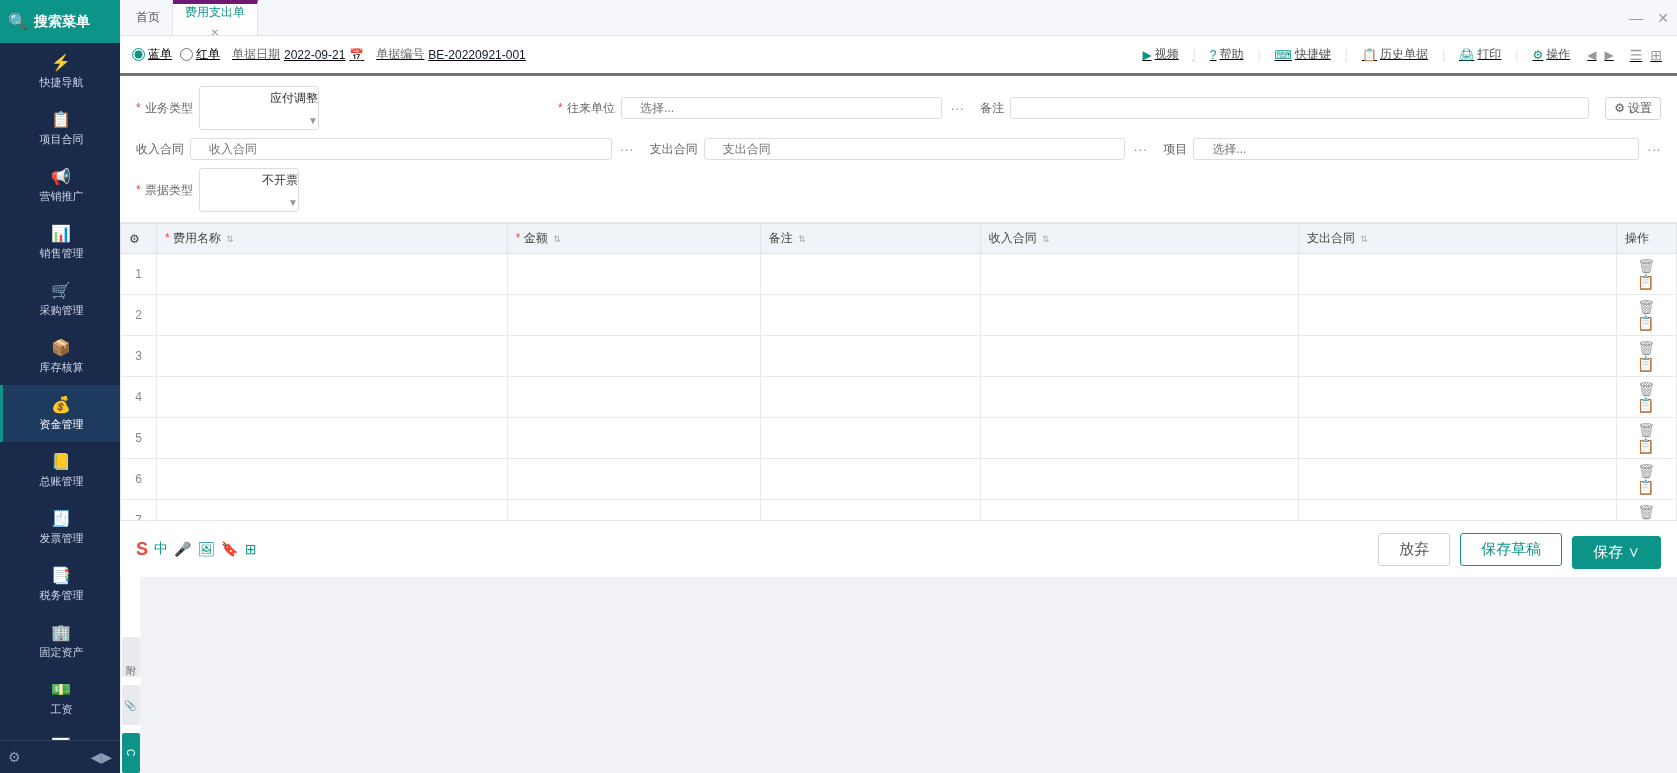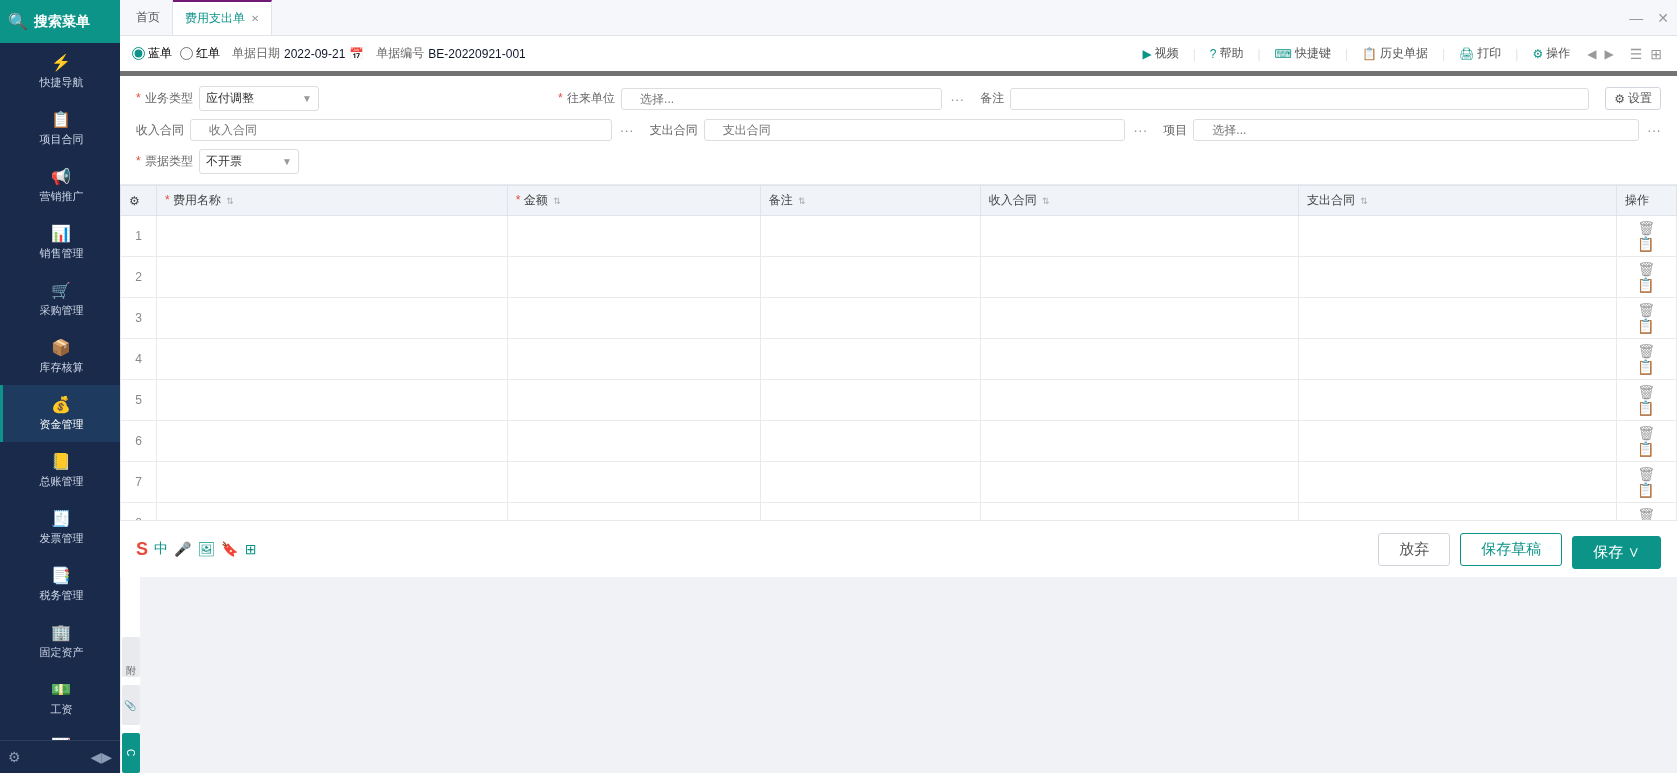--- a/index.html
+++ b/index.html
@@ -84,35 +84,37 @@
       height: 100%;
       cursor: pointer;
       font-size: 12px;
       color: #555;
       border-right: 1px solid #e0e4ea;
       gap: 6px;
     }
     .tab.active {
       background: white;
       color: #0d9488;
-      border-top: 2px solid #701a75;
+      border-top: 4px solid #701a75;
       font-weight: 500;
+      flex-direction: column;
     }
     .tab-close { color: #999; font-size: 10px; cursor: pointer; }
 
     
     .toolbar {
       display: flex;
       align-items: center;
       padding: 4px 12px;
-      border-bottom: 5px solid #737373;
+      border-bottom: 3px solid #737373;
       background: white;
       gap: 13px;
       flex-shrink: 0;
       height: 40px;
+      text-decoration: underline;
     }
     .toolbar-left { display: flex; align-items: center; gap: 12px; }
     .toolbar-right { margin-left: auto; display: flex; align-items: center; gap: 10px; }
     .radio-group { display: flex; align-items: center; gap: 8px; }
     .radio-label { display: flex; align-items: center; gap: 3px; cursor: pointer; }
     .radio-blue { accent-color: #0d9488; }
     .radio-red { accent-color: #e74c3c; }
     .field-group { display: flex; align-items: center; gap: 4px; font-size: 12px; color: #555; }
     .field-value { font-weight: 500; color: #0f172a; }
     .toolbar-btn {
@@ -165,30 +167,31 @@
       border: 1px solid #ddd;
       border-radius: 3px;
       padding: 3px 18px;
       font-size: 12px;
       color: #333;
       background: white;
       min-width: 80px;
     }
     .form-input-select {
       display: flex;
-      align-items: center;
+      align-items: flex-end;
       border: 1px solid #ddd;
       border-radius: 3px;
-      padding: 3px 6px;
+      padding: 3px 0;
       font-size: 12px;
       color: #333;
       background: white;
       cursor: pointer;
       gap: 4px;
       min-width: 120px;
+      flex-direction: column;
     }
     .form-input-select .chevron { color: #999; font-size: 10px; }
     .form-dots { color: #999; font-size: 14px; cursor: pointer; margin-left: 2px; }
     .form-placeholder { color: #bbb; }
 
     
     .table-container {
       flex: 1;
       overflow: auto;
       background: white;

